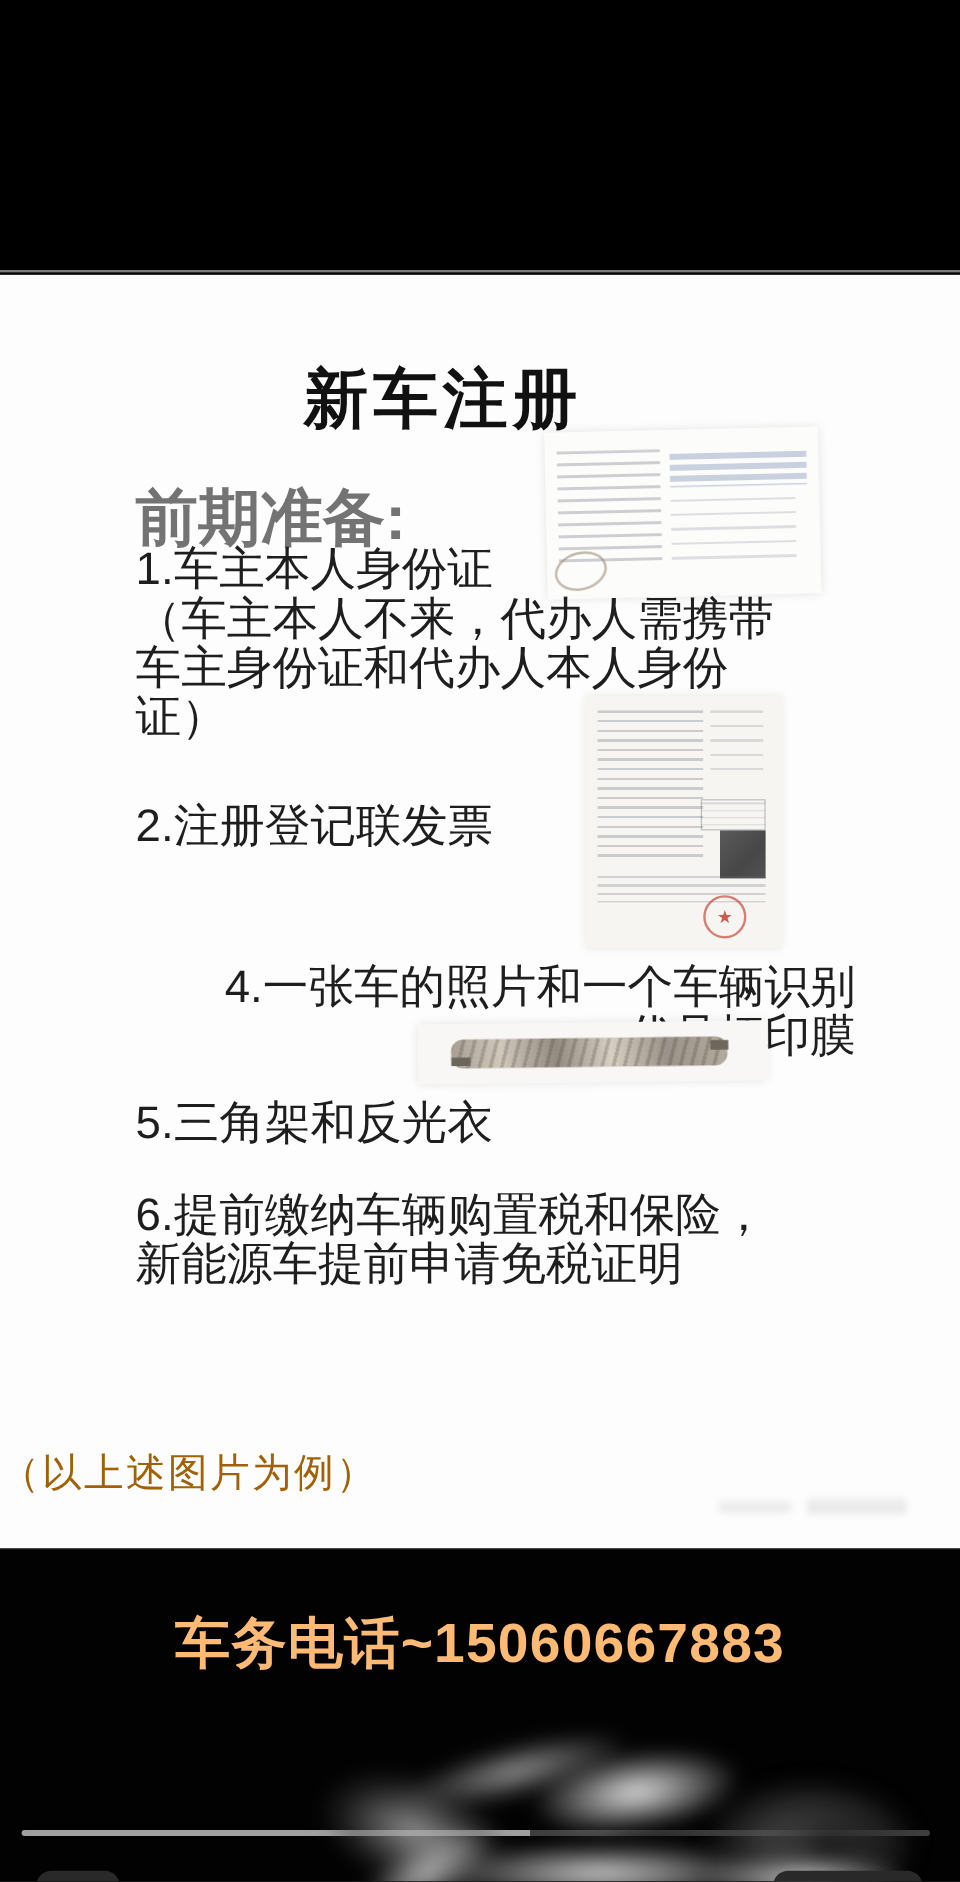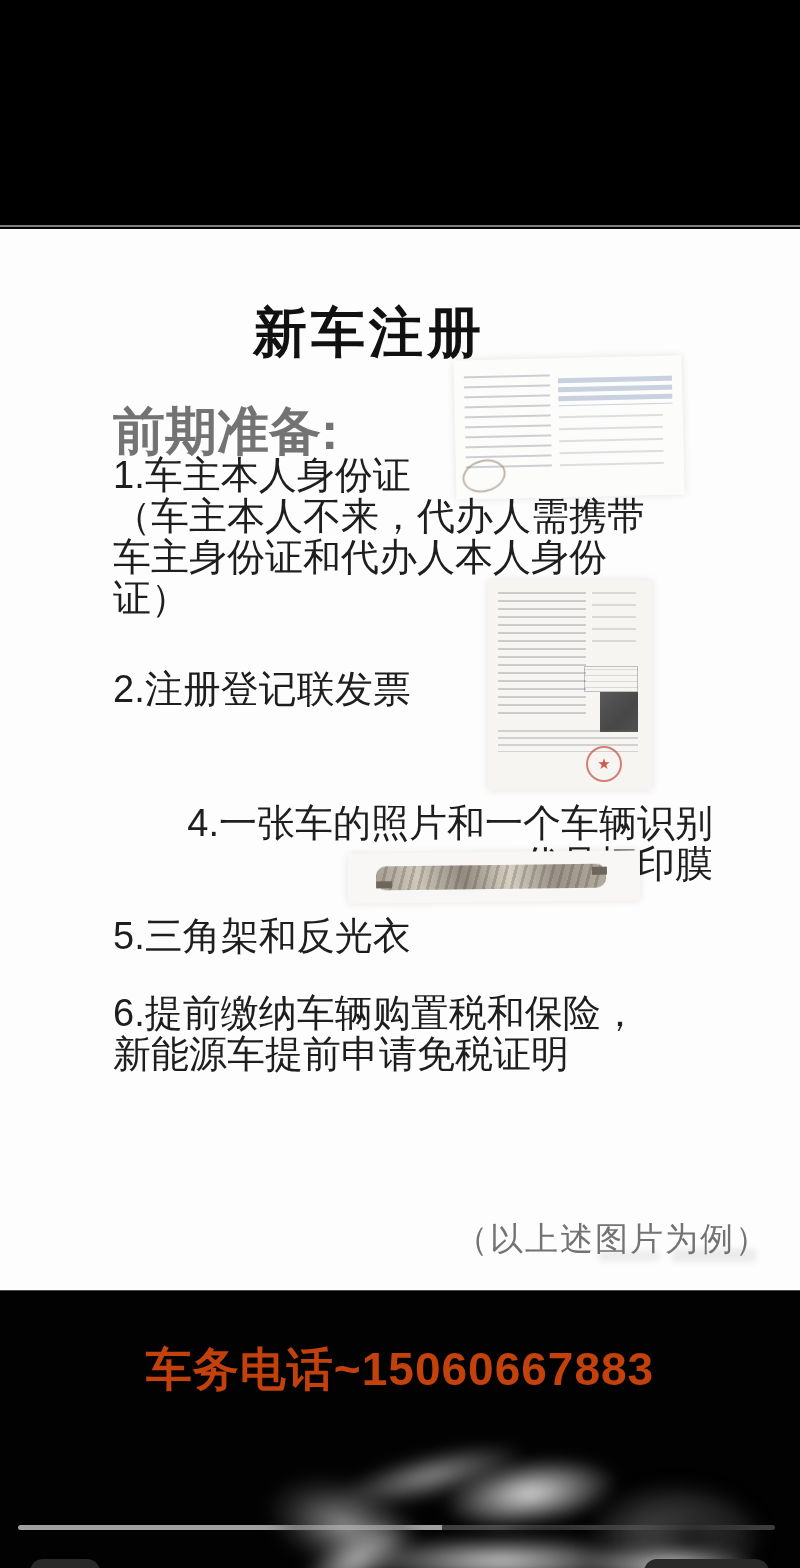--- a/index.html
+++ b/index.html
@@ -15,21 +15,21 @@
   .card .title{position:absolute;left:253px;top:68px;font-size:54px;font-weight:bold;letter-spacing:4px;color:#111;}
   .card .heading{position:absolute;left:113px;top:168px;font-size:52px;font-weight:bold;color:#737373;}
   .txt{position:absolute;left:113px;font-size:38px;line-height:41px;white-space:pre-line;color:#1e1e1e;font-weight:500;width:600px;}
   .item-1{top:226px;}
   .item-2{top:426px;margin-top:14px;}
   .item-3{top:498px;}
   .item-4{top:574px;text-align:right;}
   .item-5{top:687px;}
   .item-6{top:764px;}
   .item-7{top:875px;}
-  .caption{position:absolute;left:0;top:976px;width:770px;text-align:right;font-size:33px;color:#737373;letter-spacing:2px;margin-top:12px;}
+  .caption{position:absolute;left:0;top:976px;width:770px;text-align:left;font-size:33px;color:#a16207;letter-spacing:2px;}
   .watermark{position:absolute;left:598px;top:1018px;width:160px;height:18px;filter:blur(3px);opacity:.5;}
   .watermark .wm1{position:absolute;left:0;top:4px;width:62px;height:10px;background:rgba(120,120,120,.25);border-radius:4px;}
   .watermark .wm2{position:absolute;left:74px;top:2px;width:84px;height:13px;background:rgba(120,120,120,.28);border-radius:4px;}
 
   
   .doc{position:absolute;background:#fcfcfb;box-shadow:0 0 8px rgba(0,0,0,.10);filter:blur(.4px);}
   .invoice{left:455px;top:129px;width:228px;height:139px;transform:rotate(-1.3deg);}
   .inv-rows{position:absolute;left:10px;top:16px;width:86px;height:96px;background:repeating-linear-gradient(to bottom,rgba(95,100,112,.30) 0 2px,transparent 2px 10px);}
   .inv-blue{position:absolute;left:104px;top:20px;width:114px;height:28px;background:repeating-linear-gradient(to bottom,rgba(150,165,195,.50) 0 5px,transparent 5px 9px);}
   .inv-mid{position:absolute;left:104px;top:58px;width:104px;height:52px;background:repeating-linear-gradient(to bottom,rgba(110,115,128,.22) 0 2px,transparent 2px 12px);}
@@ -41,21 +41,21 @@
   .cert-photo{position:absolute;left:112px;top:112px;width:38px;height:40px;background:linear-gradient(135deg,#5a5a5a,#474747 60%,#525252);}
   .cert-lines-bottom{position:absolute;left:10px;top:150px;width:140px;height:22px;background:repeating-linear-gradient(to bottom,rgba(100,106,118,.26) 0 2px,transparent 2px 7px);}
   .cert-stamp{position:absolute;left:98px;top:166px;width:36px;height:36px;border:2px solid rgba(195,62,48,.65);border-radius:50%;display:flex;align-items:center;justify-content:center;font-size:15px;color:rgba(195,62,48,.85);}
   .strip{left:348px;top:623px;width:292px;height:50px;background:#f8f7f5;transform:rotate(-.7deg);}
   .strip-film{position:absolute;left:28px;top:13px;width:230px;height:24px;border-radius:10px;background:linear-gradient(90deg,#a79f93,#cfc8bb 18%,#938b80 38%,#d6cfc2 58%,#9a9288 78%,#b4ab9e);overflow:hidden;}
   .strip-texture{position:absolute;inset:0;background:repeating-linear-gradient(105deg,rgba(60,50,40,.22) 0 3px,transparent 3px 9px);}
   .strip-cap-l{position:absolute;left:28px;top:28px;width:16px;height:7px;background:#6d665c;}
   .strip-cap-r{position:absolute;left:244px;top:16px;width:15px;height:8px;background:#6d665c;}
 
   
-  .phone{position:absolute;left:0;top:48px;width:800px;text-align:center;font-size:46px;font-weight:bold;color:#c2410c;letter-spacing:1px;}
+  .phone{position:absolute;left:0;top:48px;width:800px;text-align:center;font-size:46px;font-weight:bold;color:#fdba74;letter-spacing:1px;}
   .scrubber{position:absolute;left:18px;top:234px;width:757px;height:5px;border-radius:3px;background:linear-gradient(90deg,#a0a0a0 0 56%,#3d3d3d 56% 100%);}
   .pill{position:absolute;top:268px;height:26px;background:#292929;border-radius:13px;}
   .pill-left{left:30px;width:70px;}
   .pill-right{left:644px;width:125px;}
   .fur{position:absolute;left:0;top:100px;width:800px;height:178px;overflow:hidden;}
   .blob{position:absolute;filter:blur(7px);}
   .fur-arm{left:300px;top:55px;width:260px;height:60px;background:radial-gradient(closest-side,rgba(190,190,190,.75),rgba(90,90,90,.35) 60%,transparent 75%);transform:rotate(-14deg);}
   .fur-left{left:240px;top:75px;width:210px;height:120px;background:radial-gradient(closest-side,rgba(175,175,175,.8),rgba(70,70,70,.45) 55%,transparent 78%);transform:rotate(18deg);}
   .fur-left2{left:270px;top:135px;width:170px;height:70px;background:radial-gradient(closest-side,rgba(215,215,215,.8),transparent 75%);transform:rotate(-30deg);}
   .fur-arch{left:420px;top:60px;width:220px;height:85px;background:radial-gradient(closest-side,rgba(235,235,235,.95),rgba(150,150,150,.4) 60%,transparent 80%);transform:rotate(-8deg);}

